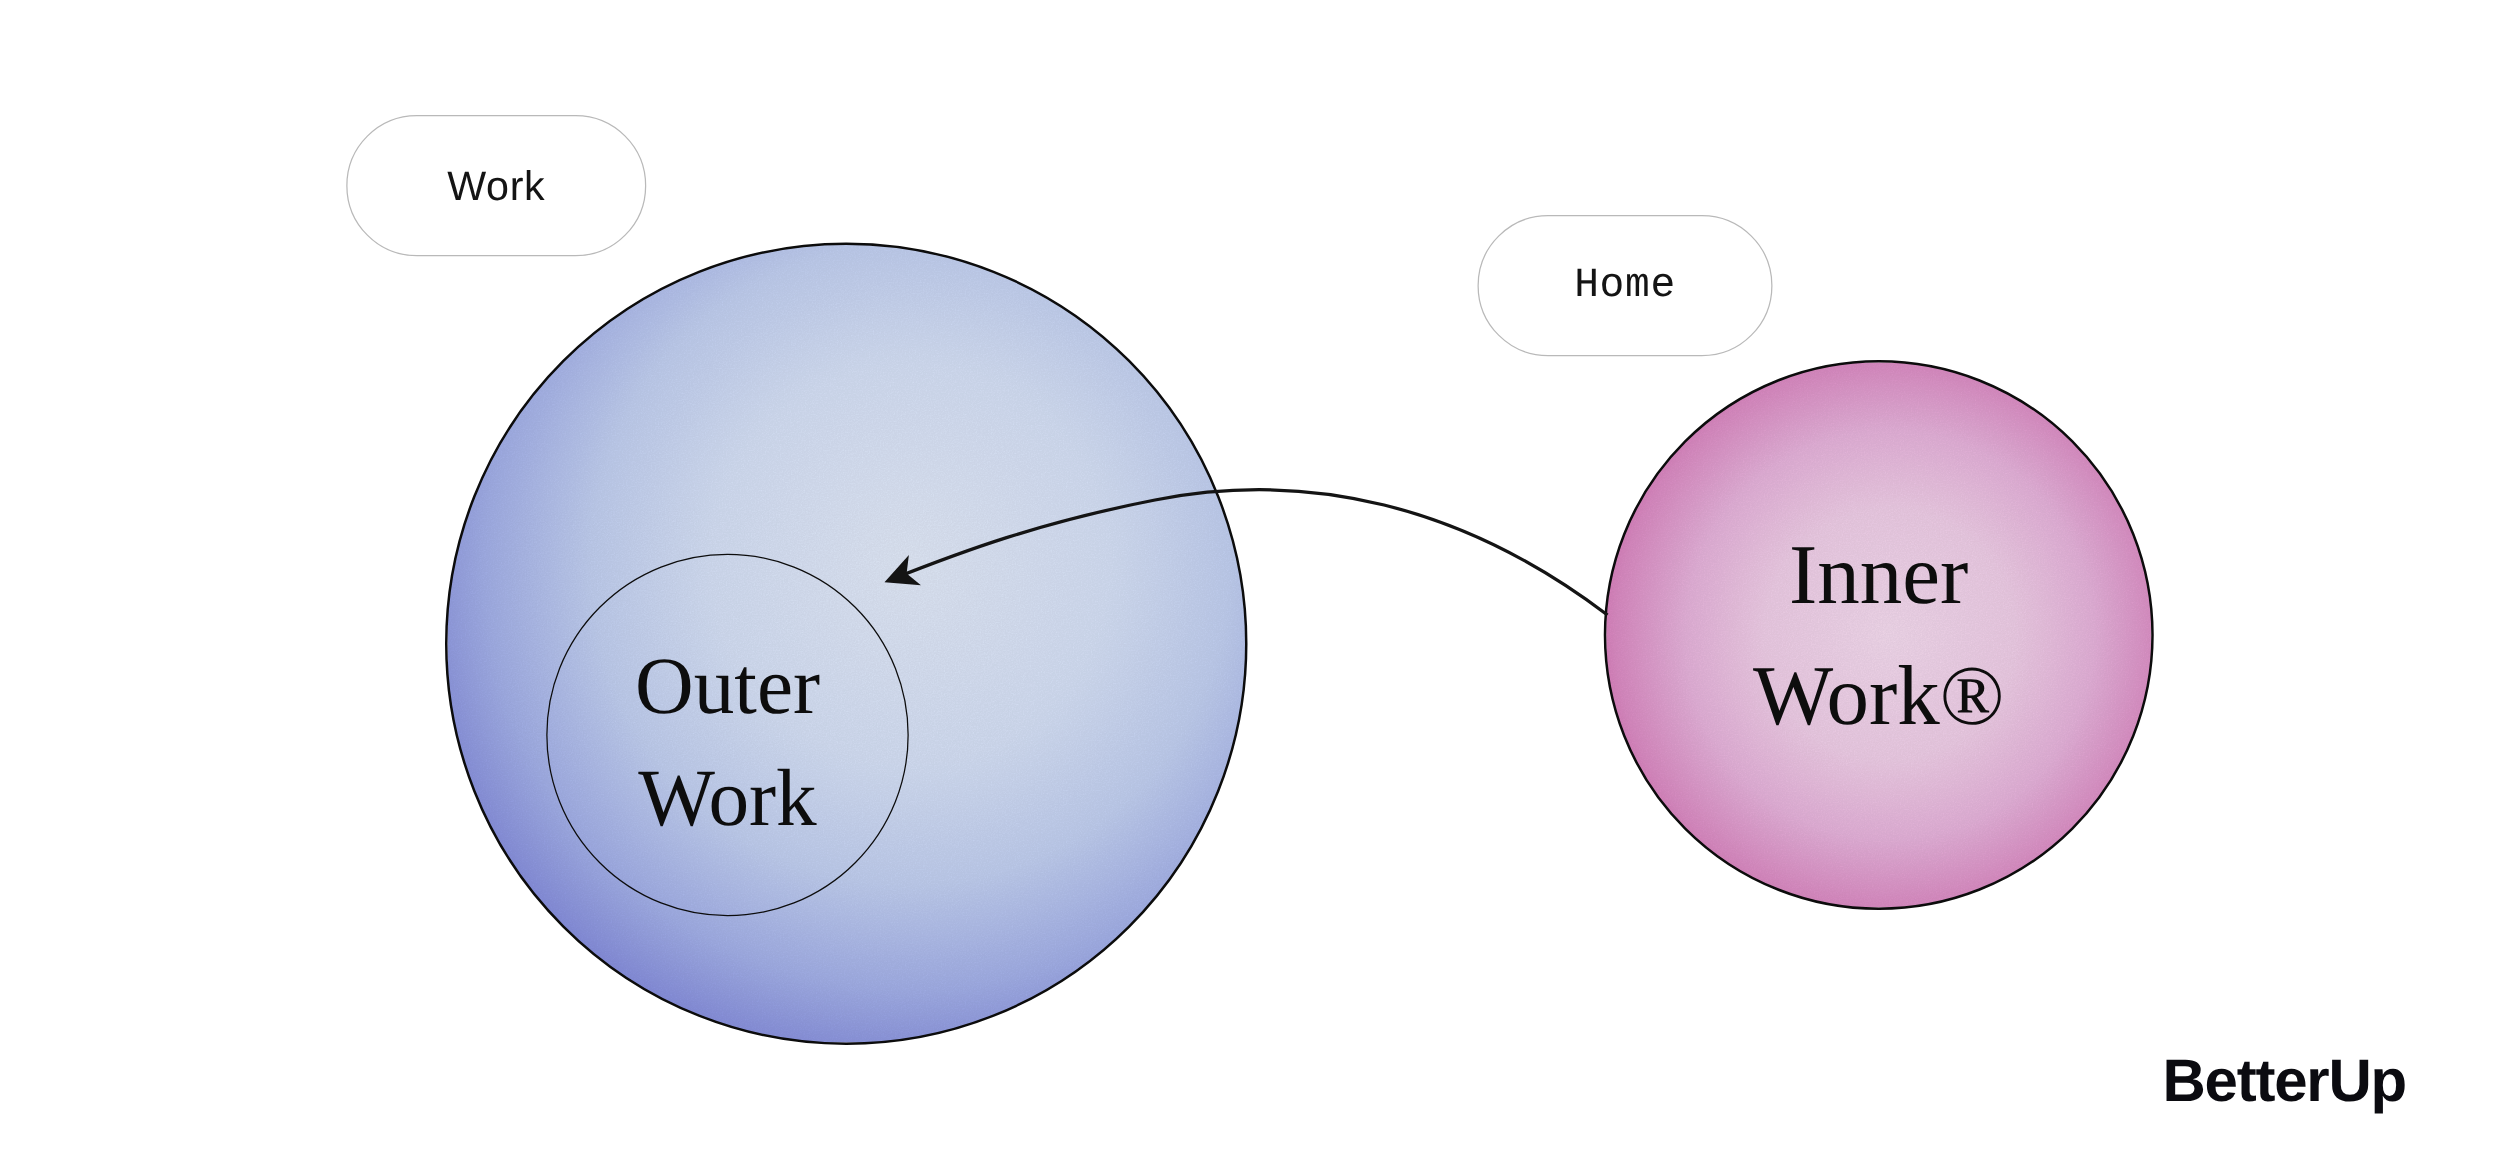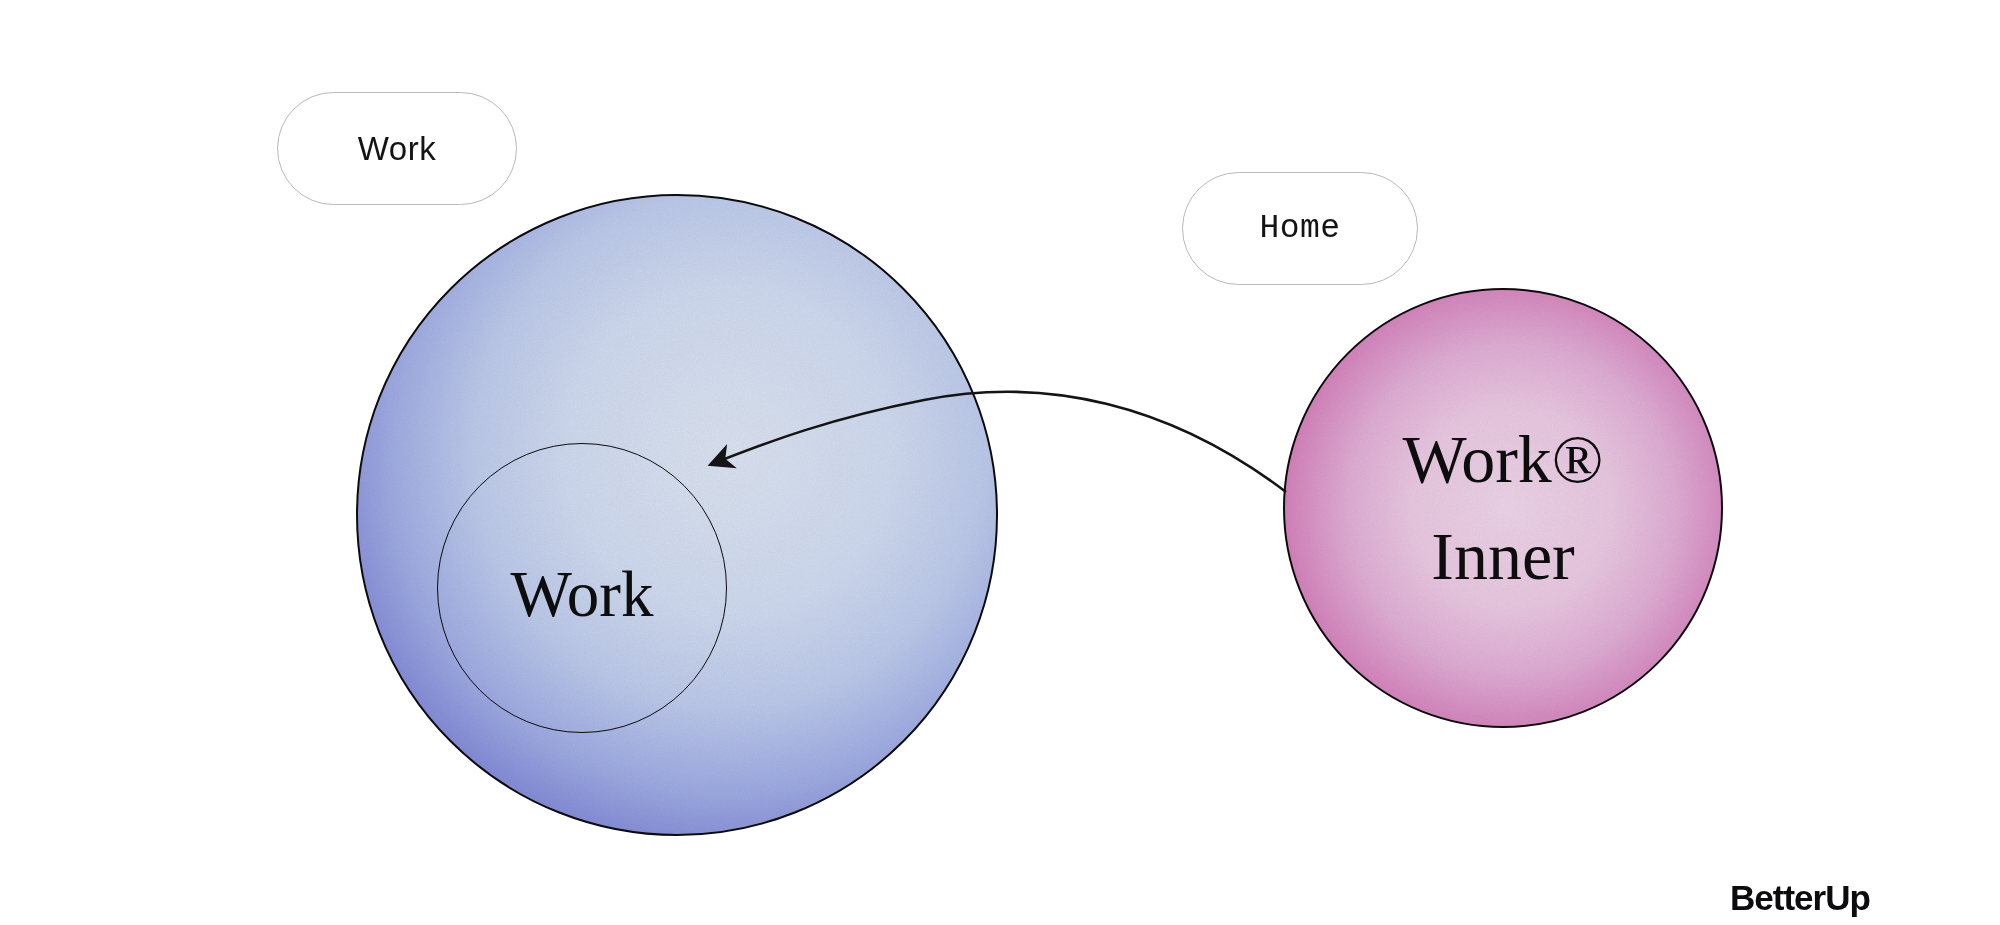--- a/index.html
+++ b/index.html
@@ -98,26 +98,25 @@
     position: absolute;
     inset: 0;
     width: 2000px;
     height: 925px;
     pointer-events: none;
   }
   .logo {
     position: absolute;
     left: 1730px;
     top: 838px;
-    font-size: 35px;
+    font-size: 48px;
     font-weight: 800;
     letter-spacing: -1px;
     color: #0b0b10;
     font-family: "Liberation Sans", sans-serif;
-    margin-top: 40px;
   }
 </style>
 </head>
 <body>
 
 <div class="canvas">
 
   <div class="pill pill-work">
     <span>Work</span>
   </div>
@@ -131,37 +130,38 @@
       <filter id="noiseBlue">
         <feTurbulence type="fractalNoise" baseFrequency="0.9" numOctaves="2" stitchTiles="stitch"></feTurbulence>
         <feColorMatrix type="matrix" values="0 0 0 0 0  0 0 0 0 0  0 0 0 0 0  0.6 0.6 0.6 0 0"></feColorMatrix>
       </filter>
       <rect width="100%" height="100%" filter="url(#noiseBlue)"></rect>
     </svg>
   </div>
 
   <div class="circle-inner">
     <div class="serif-label outer-label">
+      <span class="line">Outer</span>
       <span class="line">Work</span>
     </div>
   </div>
 
   <div class="circle circle-pink">
     <svg class="grain" xmlns="http://www.w3.org/2000/svg">
       <filter id="noisePink">
         <feTurbulence type="fractalNoise" baseFrequency="0.9" numOctaves="2" stitchTiles="stitch"></feTurbulence>
         <feColorMatrix type="matrix" values="0 0 0 0 0  0 0 0 0 0  0 0 0 0 0  0.6 0.6 0.6 0 0"></feColorMatrix>
       </filter>
       <rect width="100%" height="100%" filter="url(#noisePink)"></rect>
     </svg>
   </div>
   <div class="inner-label-wrap">
     <div class="serif-label inner-label">
+      <span class="line">Inner</span>
       <span class="line">Work®</span>
-      <span class="line">Inner</span>
     </div>
   </div>
 
   <svg class="arrow-layer" viewBox="0 0 2000 925" xmlns="http://www.w3.org/2000/svg">
     <defs>
       <marker id="arrowHead" viewBox="0 0 12 12" refX="9.5" refY="6" markerWidth="11" markerHeight="11" orient="auto">
         <path d="M 0.5 0.5 L 11.5 6 L 0.5 11.5 L 3.5 6 z" fill="#141414"></path>
       </marker>
     </defs>
     <path d="M 1286 492

